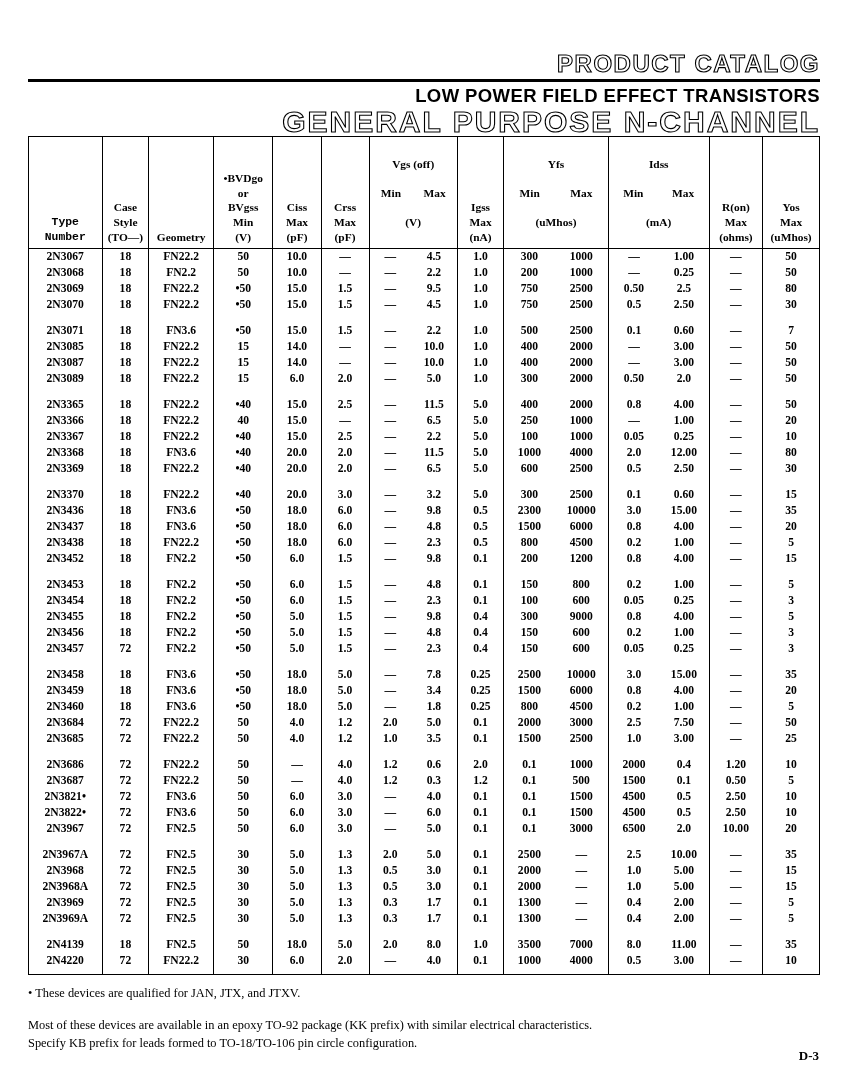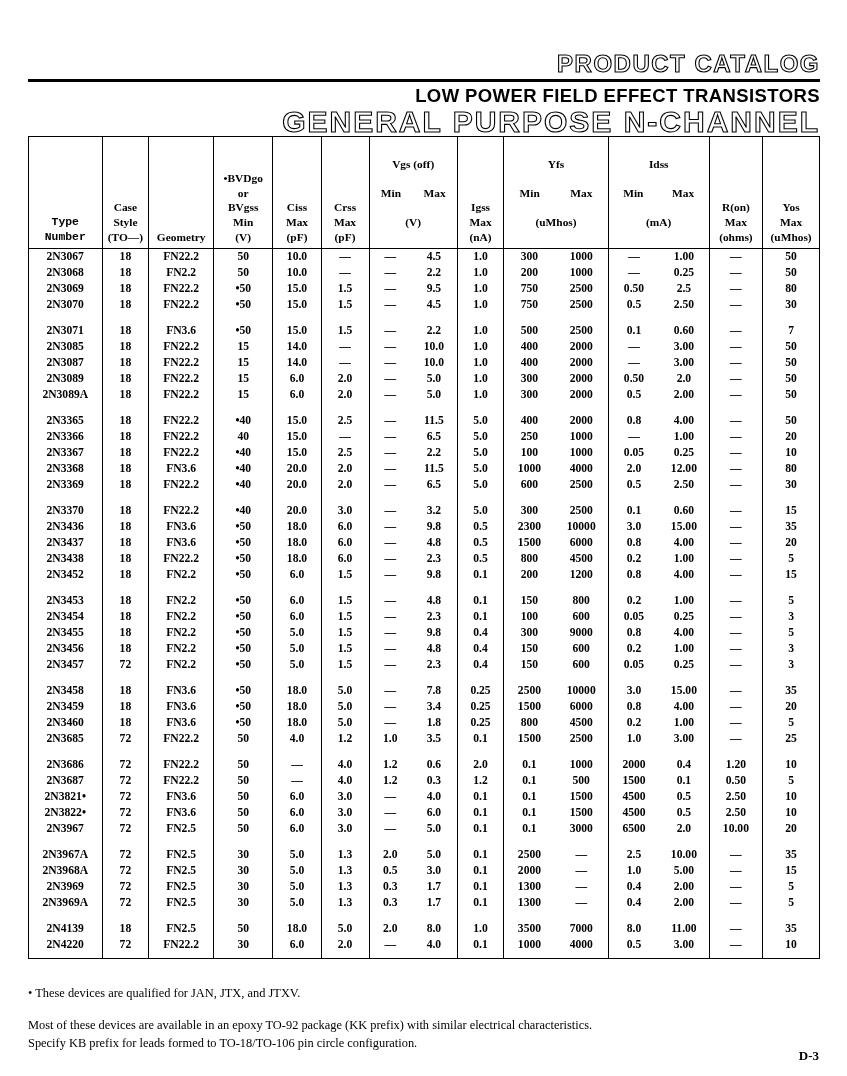--- a/index.html
+++ b/index.html
@@ -329,37 +329,20 @@
             <td class="vl pairL" style="width: 40px;">—</td>
             <td class="pairR" style="width: 44px;">5.0</td>
             <td class="vl" style="width: 44px;">1.0</td>
             <td class="vl pairL" style="width: 50px;">300</td>
             <td class="pairR" style="width: 52px;">2000</td>
             <td class="vl pairL" style="width: 50px;">0.50</td>
             <td class="pairR" style="width: 48px;">2.0</td>
             <td class="vl" style="width: 50px;">—</td>
             <td class="vl" style="width: 52px;">50</td>
           </tr>
-          <tr>
-            <td class="type" style="width: 72px;">2N3089A</td>
-            <td class="vl" style="width: 44px;">18</td>
-            <td class="vl" style="width: 60px;">FN22.2</td>
-            <td class="vl" style="width: 56px;">15</td>
-            <td class="vl" style="width: 46px;">6.0</td>
-            <td class="vl" style="width: 46px;">2.0</td>
-            <td class="vl pairL" style="width: 40px;">—</td>
-            <td class="pairR" style="width: 44px;">5.0</td>
-            <td class="vl" style="width: 44px;">1.0</td>
-            <td class="vl pairL" style="width: 50px;">300</td>
-            <td class="pairR" style="width: 52px;">2000</td>
-            <td class="vl pairL" style="width: 50px;">0.5</td>
-            <td class="pairR" style="width: 48px;">2.00</td>
-            <td class="vl" style="width: 50px;">—</td>
-            <td class="vl" style="width: 52px;">50</td>
-          </tr>
           <tr class="gap">
             <td></td>
             <td class="vl"></td>
             <td class="vl"></td>
             <td class="vl"></td>
             <td class="vl"></td>
             <td class="vl"></td>
             <td class="vl"></td>
             <td></td>
             <td class="vl"></td>
@@ -719,20 +702,37 @@
             <td class="vl" style="width: 46px;">5.0</td>
             <td class="vl pairL" style="width: 40px;">—</td>
             <td class="pairR" style="width: 44px; text-align: center;">1.8</td>
             <td class="vl" style="width: 44px;">0.25</td>
             <td class="vl pairL" style="width: 50px;">800</td>
             <td class="pairR" style="width: 52px;">4500</td>
             <td class="vl pairL" style="width: 50px;">0.2</td>
             <td class="pairR" style="width: 48px;">1.00</td>
             <td class="vl" style="width: 50px;">—</td>
             <td class="vl" style="width: 52px;">5</td>
+          </tr>
+          <tr>
+            <td class="type" style="width: 72px;">2N3684</td>
+            <td class="vl" style="width: 44px;">72</td>
+            <td class="vl" style="width: 60px;">FN22.2</td>
+            <td class="vl" style="width: 56px;">50</td>
+            <td class="vl" style="width: 46px;">4.0</td>
+            <td class="vl" style="width: 46px;">1.2</td>
+            <td class="vl pairL" style="width: 40px;">2.0</td>
+            <td class="pairR" style="width: 44px;">5.0</td>
+            <td class="vl" style="width: 44px;">0.1</td>
+            <td class="vl pairL" style="width: 50px;">2000</td>
+            <td class="pairR" style="width: 52px;">3000</td>
+            <td class="vl pairL" style="width: 50px;">2.5</td>
+            <td class="pairR" style="width: 48px;">7.50</td>
+            <td class="vl" style="width: 50px;">—</td>
+            <td class="vl" style="width: 52px;">50</td>
           </tr>
           <tr>
             <td class="type" style="width: 72px;">2N3685</td>
             <td class="vl" style="width: 44px;">72</td>
             <td class="vl" style="width: 60px;">FN22.2</td>
             <td class="vl" style="width: 56px;">50</td>
             <td class="vl" style="width: 46px;">4.0</td>
             <td class="vl" style="width: 46px;">1.2</td>
             <td class="vl pairL" style="width: 40px;">1.0</td>
             <td class="pairR" style="width: 44px;">3.5</td>
@@ -872,20 +872,37 @@
             <td class="vl" style="width: 46px;">1.3</td>
             <td class="vl pairL" style="width: 40px;">2.0</td>
             <td class="pairR" style="width: 44px;">5.0</td>
             <td class="vl" style="width: 44px;">0.1</td>
             <td class="vl pairL" style="width: 50px;">2500</td>
             <td class="pairR" style="width: 52px;">—</td>
             <td class="vl pairL" style="width: 50px;">2.5</td>
             <td class="pairR" style="width: 48px;">10.00</td>
             <td class="vl" style="width: 50px;">—</td>
             <td class="vl" style="width: 52px;">35</td>
+          </tr>
+          <tr>
+            <td class="type" style="width: 72px;">2N3968</td>
+            <td class="vl" style="width: 44px;">72</td>
+            <td class="vl" style="width: 60px;">FN2.5</td>
+            <td class="vl" style="width: 56px;">30</td>
+            <td class="vl" style="width: 46px;">5.0</td>
+            <td class="vl" style="width: 46px;">1.3</td>
+            <td class="vl pairL" style="width: 40px;">0.5</td>
+            <td class="pairR" style="width: 44px;">3.0</td>
+            <td class="vl" style="width: 44px;">0.1</td>
+            <td class="vl pairL" style="width: 50px;">2000</td>
+            <td class="pairR" style="width: 52px;">—</td>
+            <td class="vl pairL" style="width: 50px;">1.0</td>
+            <td class="pairR" style="width: 48px;">5.00</td>
+            <td class="vl" style="width: 50px;">—</td>
+            <td class="vl" style="width: 52px;">15</td>
           </tr>
           <tr>
             <td class="type" style="width: 72px;">2N3968A</td>
             <td class="vl" style="width: 44px;">72</td>
             <td class="vl" style="width: 60px;">FN2.5</td>
             <td class="vl" style="width: 56px;">30</td>
             <td class="vl" style="width: 46px;">5.0</td>
             <td class="vl" style="width: 46px;">1.3</td>
             <td class="vl pairL" style="width: 40px;">0.5</td>
             <td class="pairR" style="width: 44px;">3.0</td>

